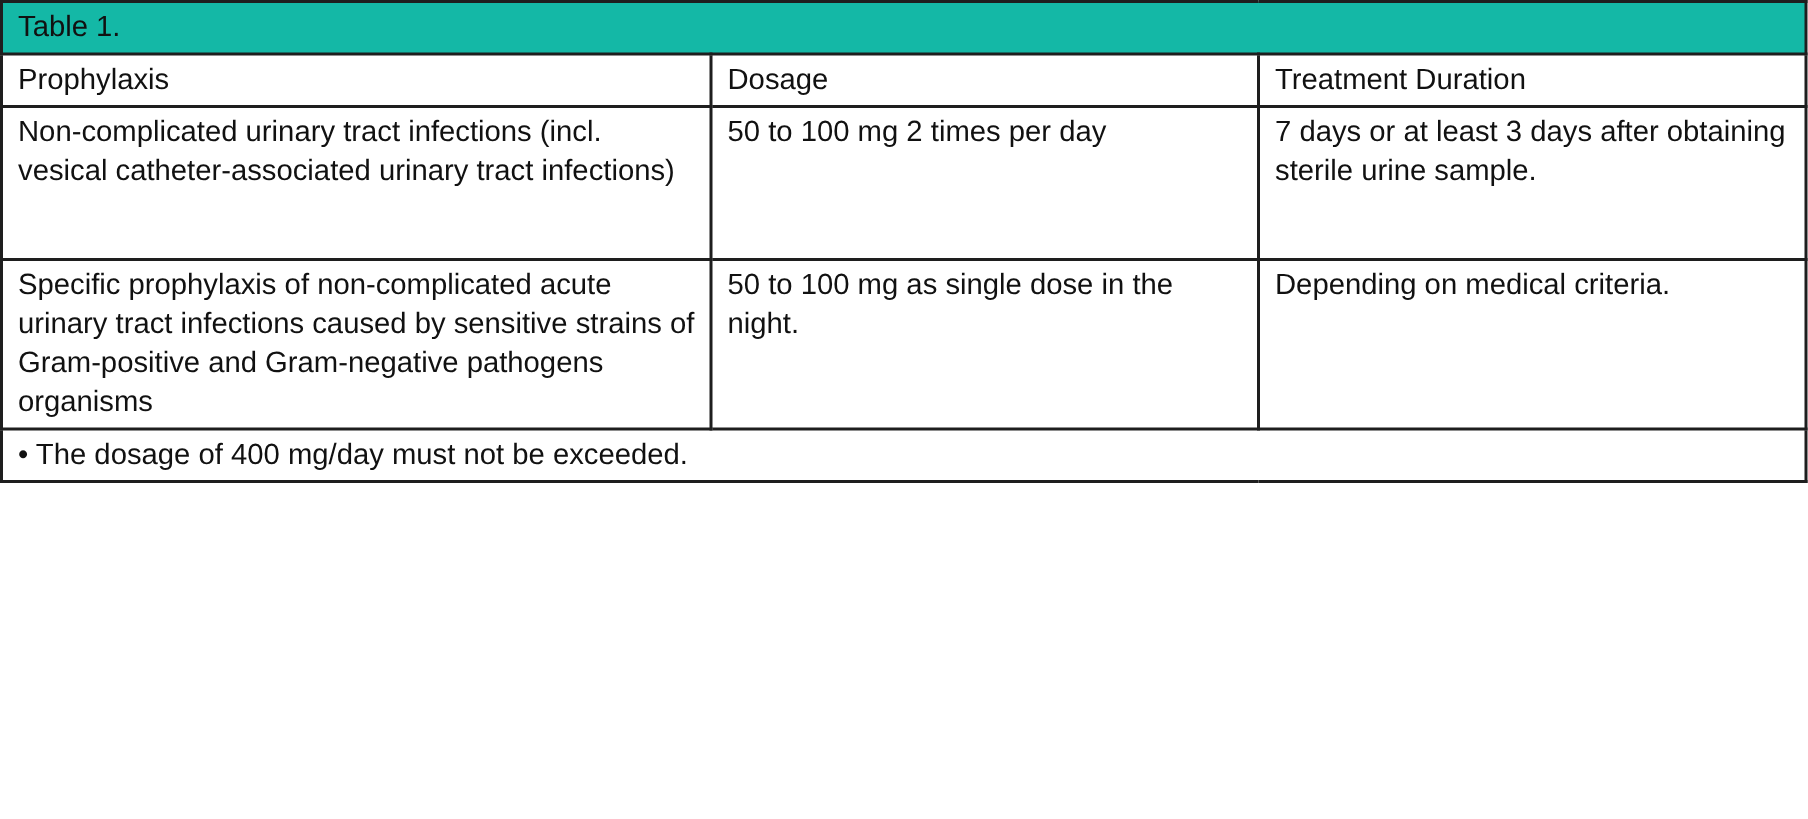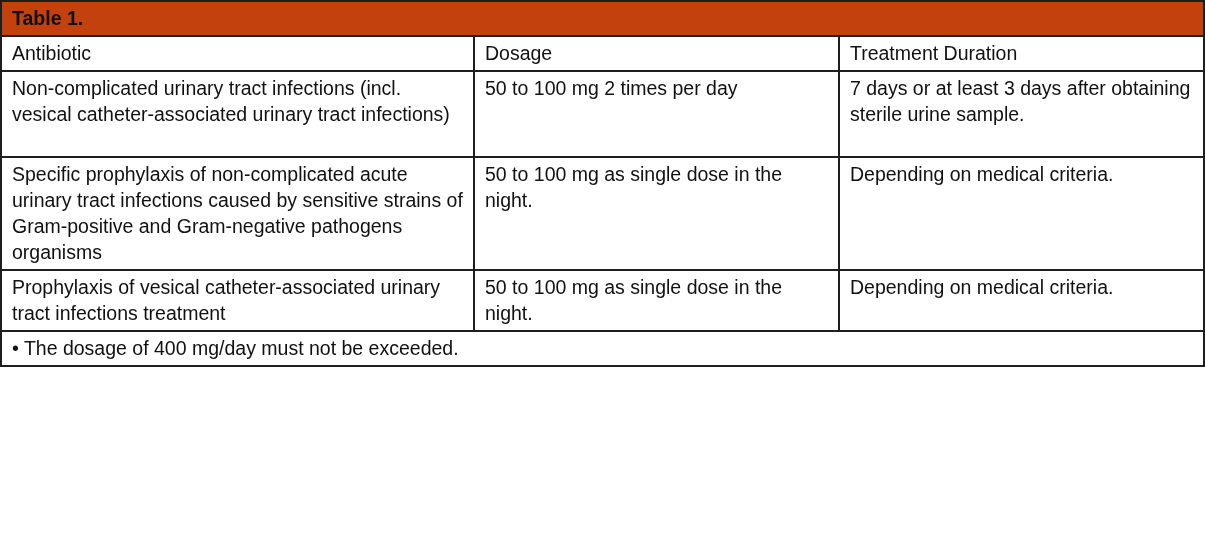--- a/index.html
+++ b/index.html
@@ -13,22 +13,22 @@
     color: #111111;
     line-height: 26px;
     table-layout: fixed;
   }
   .tbl td {
     border: 2px solid #1e1e1e;
     padding: 3px 10px 4px 10px;
     vertical-align: top;
   }
   .title-row td {
-    background: #c2410c;
-    font-weight: bold;
+    background: #14b8a6;
+    font-weight: normal;
     height: 26px;
     padding-top: 3px;
   }
   .col-w1 { width: 473px; }
   .col-w2 { width: 365px; }
   .col-w3 { width: 365px; }
   .footer-row td { height: 26px; }
 </style>
 </head>
 <body>
@@ -37,36 +37,31 @@
   <colgroup>
     <col class="col-w1">
     <col class="col-w2">
     <col class="col-w3">
   </colgroup>
   <tbody>
     <tr class="title-row">
       <td colspan="3">Table 1.</td>
     </tr>
     <tr style="height:32px">
-      <td>Antibiotic</td>
+      <td>Prophylaxis</td>
       <td>Dosage</td>
       <td>Treatment Duration</td>
     </tr>
-    <tr style="height:86px">
+    <tr style="height:102px">
       <td>Non-complicated urinary tract infections (incl. vesical catheter-associated urinary tract infections)</td>
       <td>50 to 100 mg 2 times per day</td>
       <td>7 days or at least 3 days after obtaining sterile urine sample.</td>
     </tr>
     <tr style="height:111px">
       <td>Specific prophylaxis of non-complicated acute urinary tract infections caused by sensitive strains of Gram-positive and Gram-negative pathogens organisms</td>
-      <td>50 to 100 mg as single dose in the night.</td>
-      <td>Depending on medical criteria.</td>
-    </tr>
-    <tr style="height:61px">
-      <td>Prophylaxis of vesical catheter-associated urinary tract infections treatment</td>
       <td>50 to 100 mg as single dose in the night.</td>
       <td>Depending on medical criteria.</td>
     </tr>
     <tr class="footer-row">
       <td colspan="3">• The dosage of 400 mg/day must not be exceeded.</td>
     </tr>
   </tbody>
 </table>
 
 </body></html>

